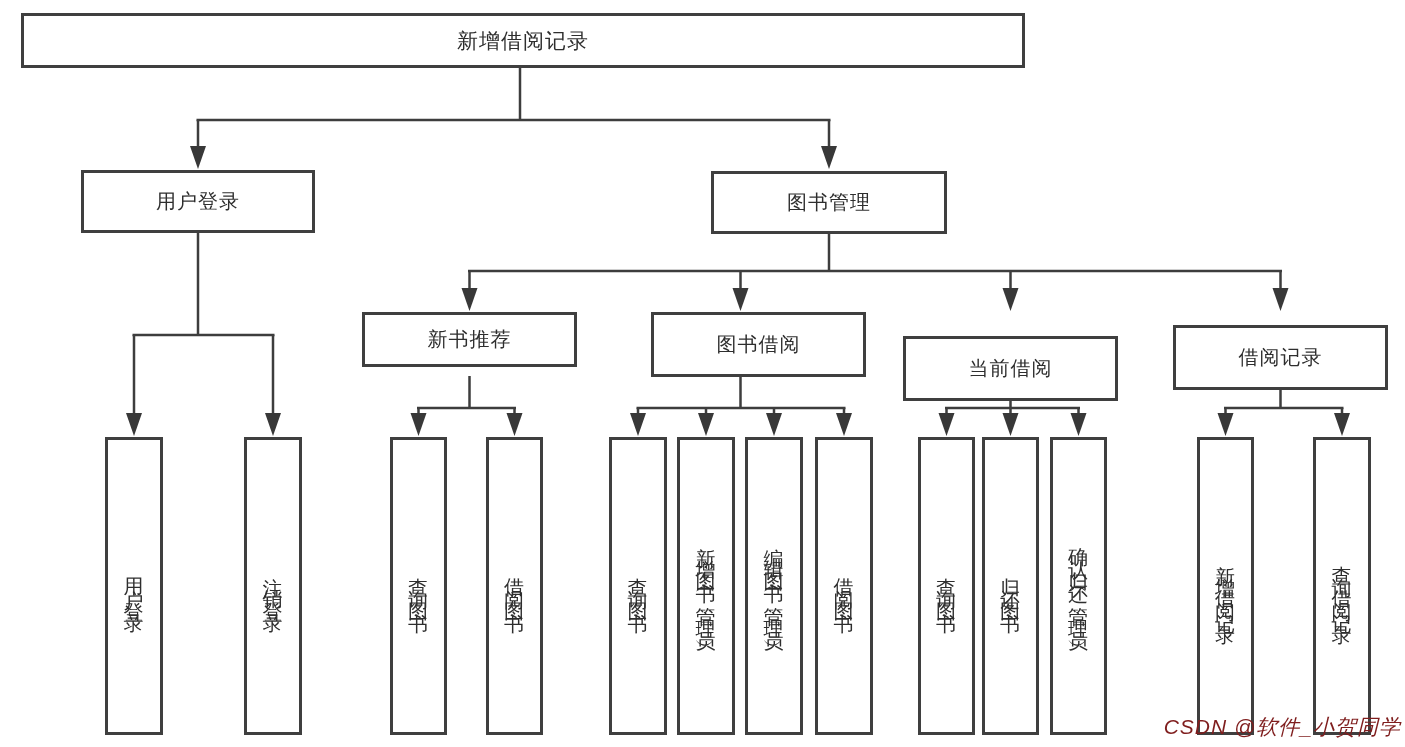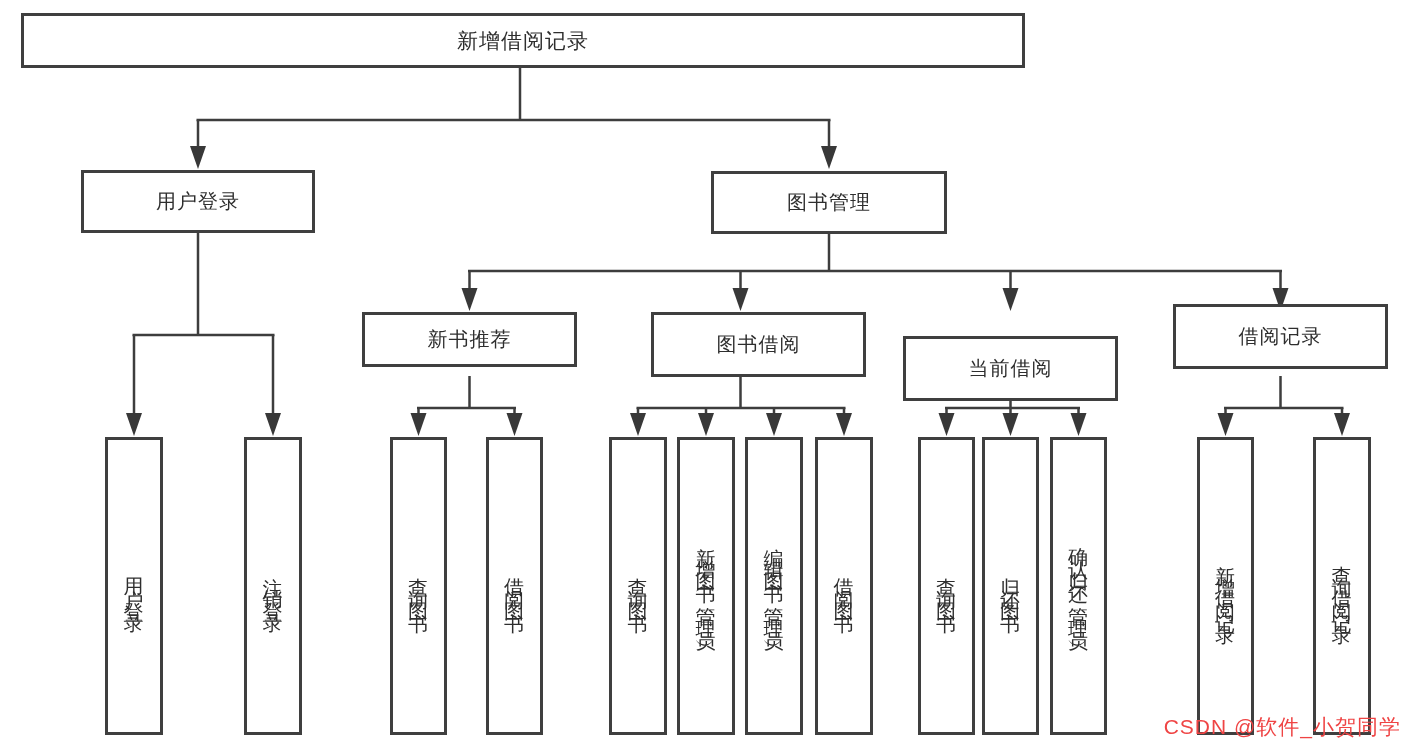--- a/index.html
+++ b/index.html
@@ -54,24 +54,25 @@
     font-size: 20px;
     letter-spacing: 12px;
     line-height: 1;
     color: #2e2e2e;
   }
   .watermark {
     position: absolute;
     right: 4px;
     bottom: 6px;
     font-size: 21px;
-    color: #ef4444;
+    color: #7f1d1d;
     letter-spacing: 1px;
     white-space: nowrap;
     z-index: 5;
+    font-style: italic;
   }
 </style>
 </head>
 <body>
 
 <div class="canvas">
 
   <svg class="connectors" viewBox="0 0 1405 747" xmlns="http://www.w3.org/2000/svg">
 
     <line x1="520" y1="68" x2="520" y2="121"></line>
@@ -135,21 +136,21 @@
   </svg>
 
   <div class="box hbox root-box" style="left:21px; top:13px; width:1004px; height:55px;">新增借阅记录</div>
 
   <div class="box hbox" style="left:81px; top:170px; width:234px; height:63px;">用户登录</div>
   <div class="box hbox" style="left:711px; top:171px; width:236px; height:63px;">图书管理</div>
 
   <div class="box hbox" style="left:362px; top:312px; width:215px; height:55px;">新书推荐</div>
   <div class="box hbox" style="left:633px; top:312px; width:215px; height:65px;margin-left:18px;">图书借阅</div>
   <div class="box hbox" style="left:903px; top:312px; width:215px; height:65px;margin-top:24px;">当前借阅</div>
-  <div class="box hbox" style="left:1173px; top:304px; width:215px; height:65px;">借阅记录</div>
+  <div class="box hbox" style="left:1173px; top:325px; width:215px; height:65px;">借阅记录</div>
 
   <div class="box" style="left:105px; top:437px; width:58px; height:298px;">
     <span class="vtext">用户登录</span>
   </div>
   <div class="box" style="left:244px; top:437px; width:58px; height:298px;">
     <span class="vtext">注销登录</span>
   </div>
 
   <div class="box" style="left:390px; top:437px; width:57px; height:298px;">
     <span class="vtext">查询图书</span>

